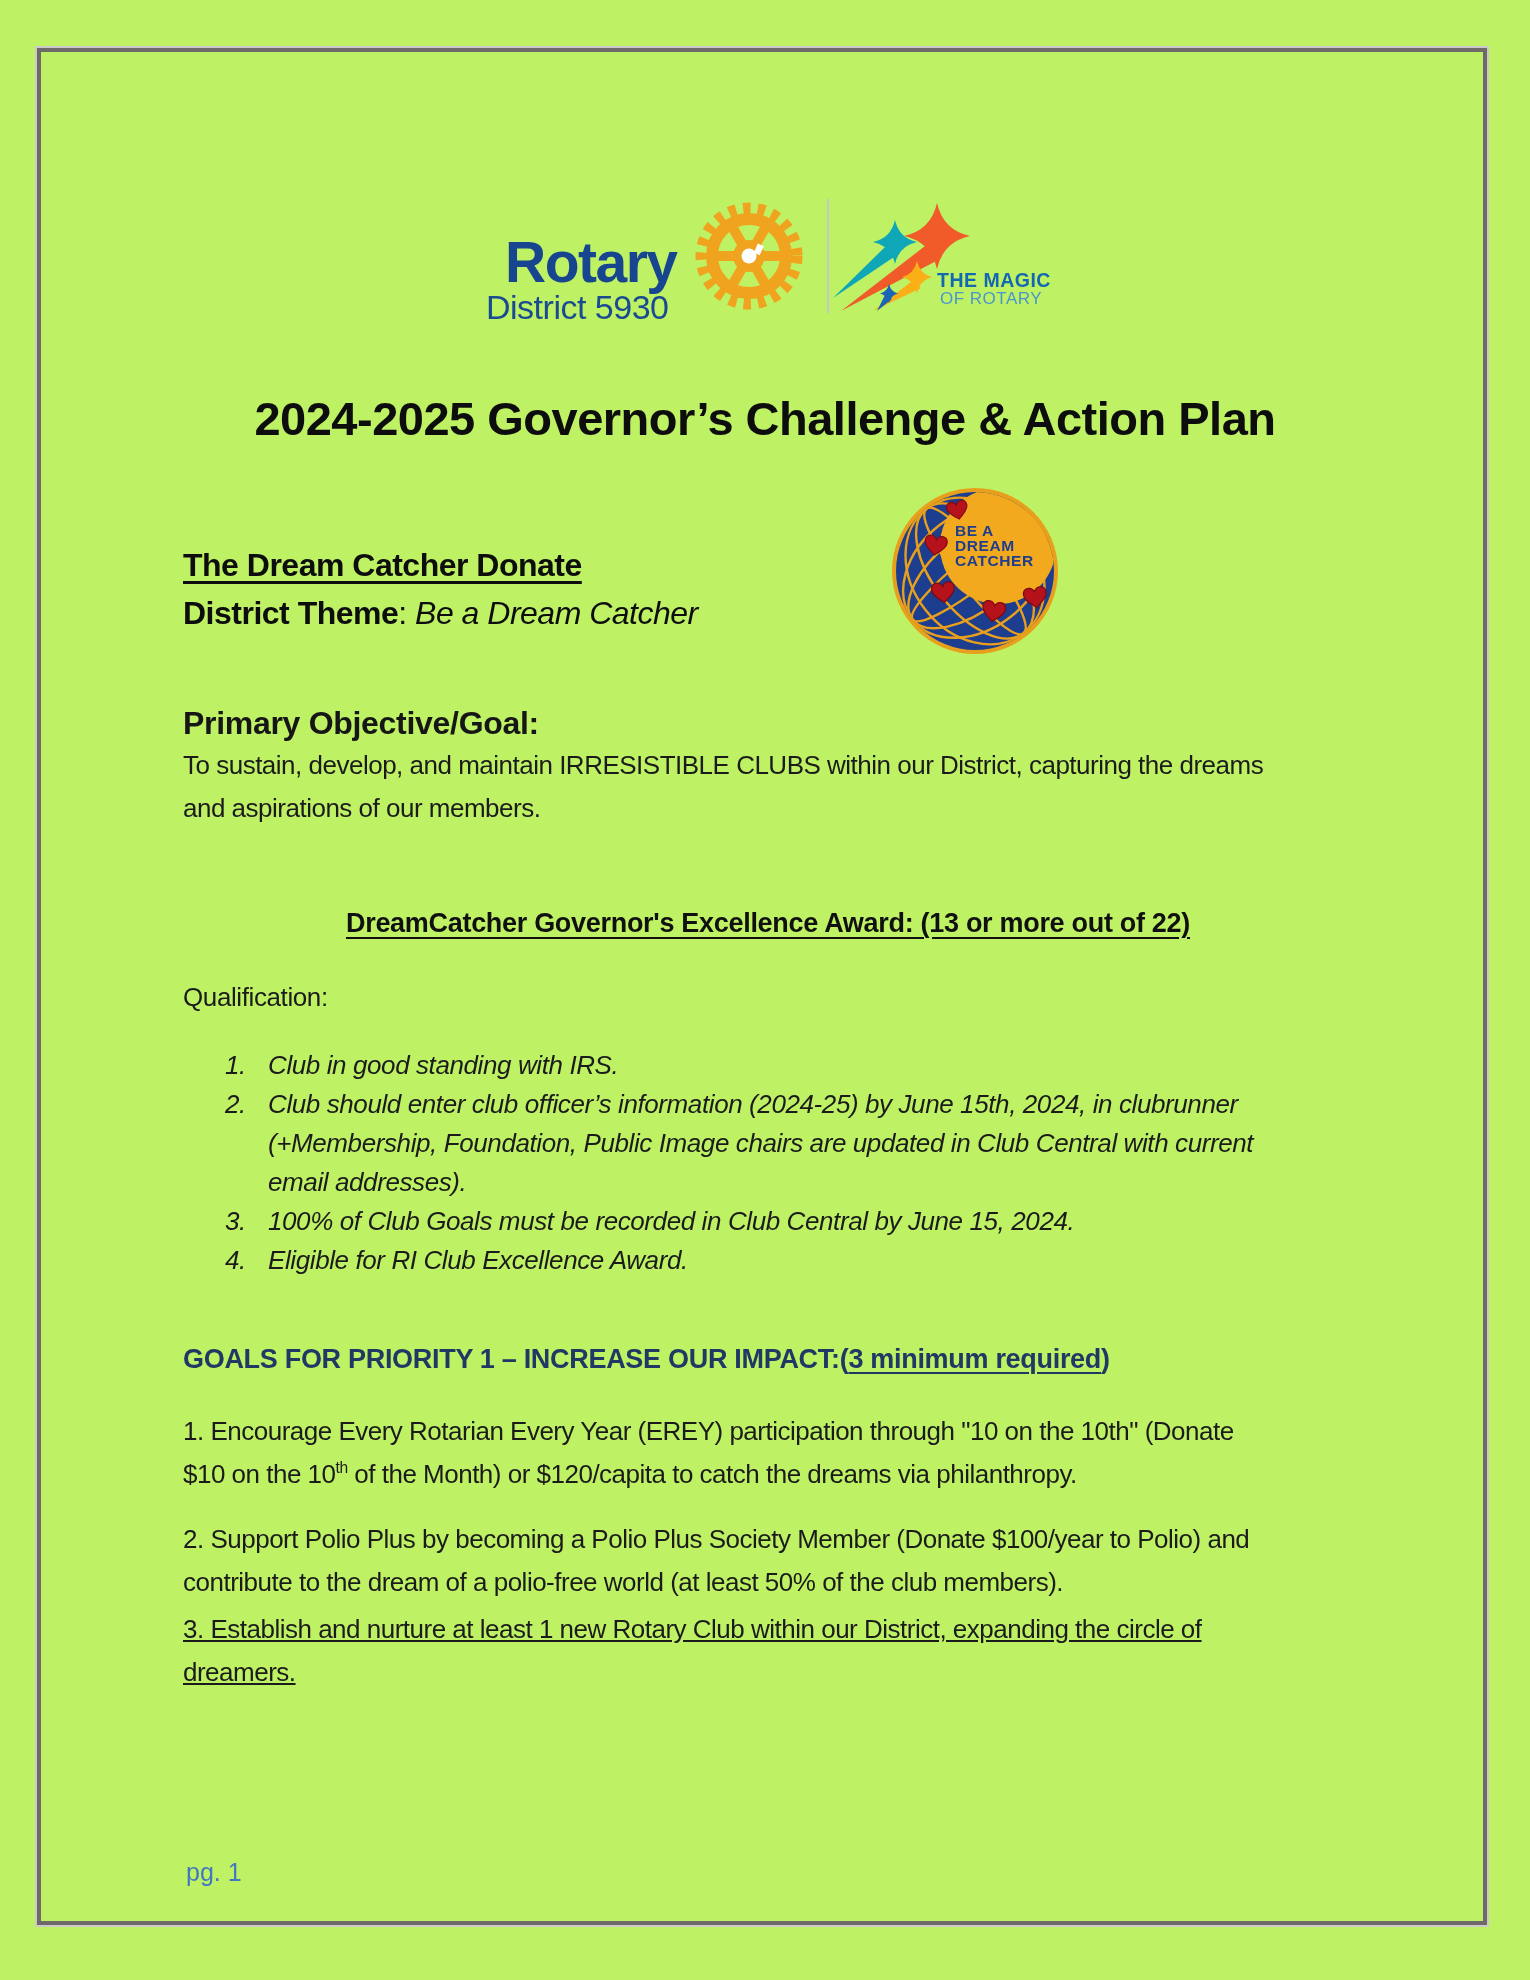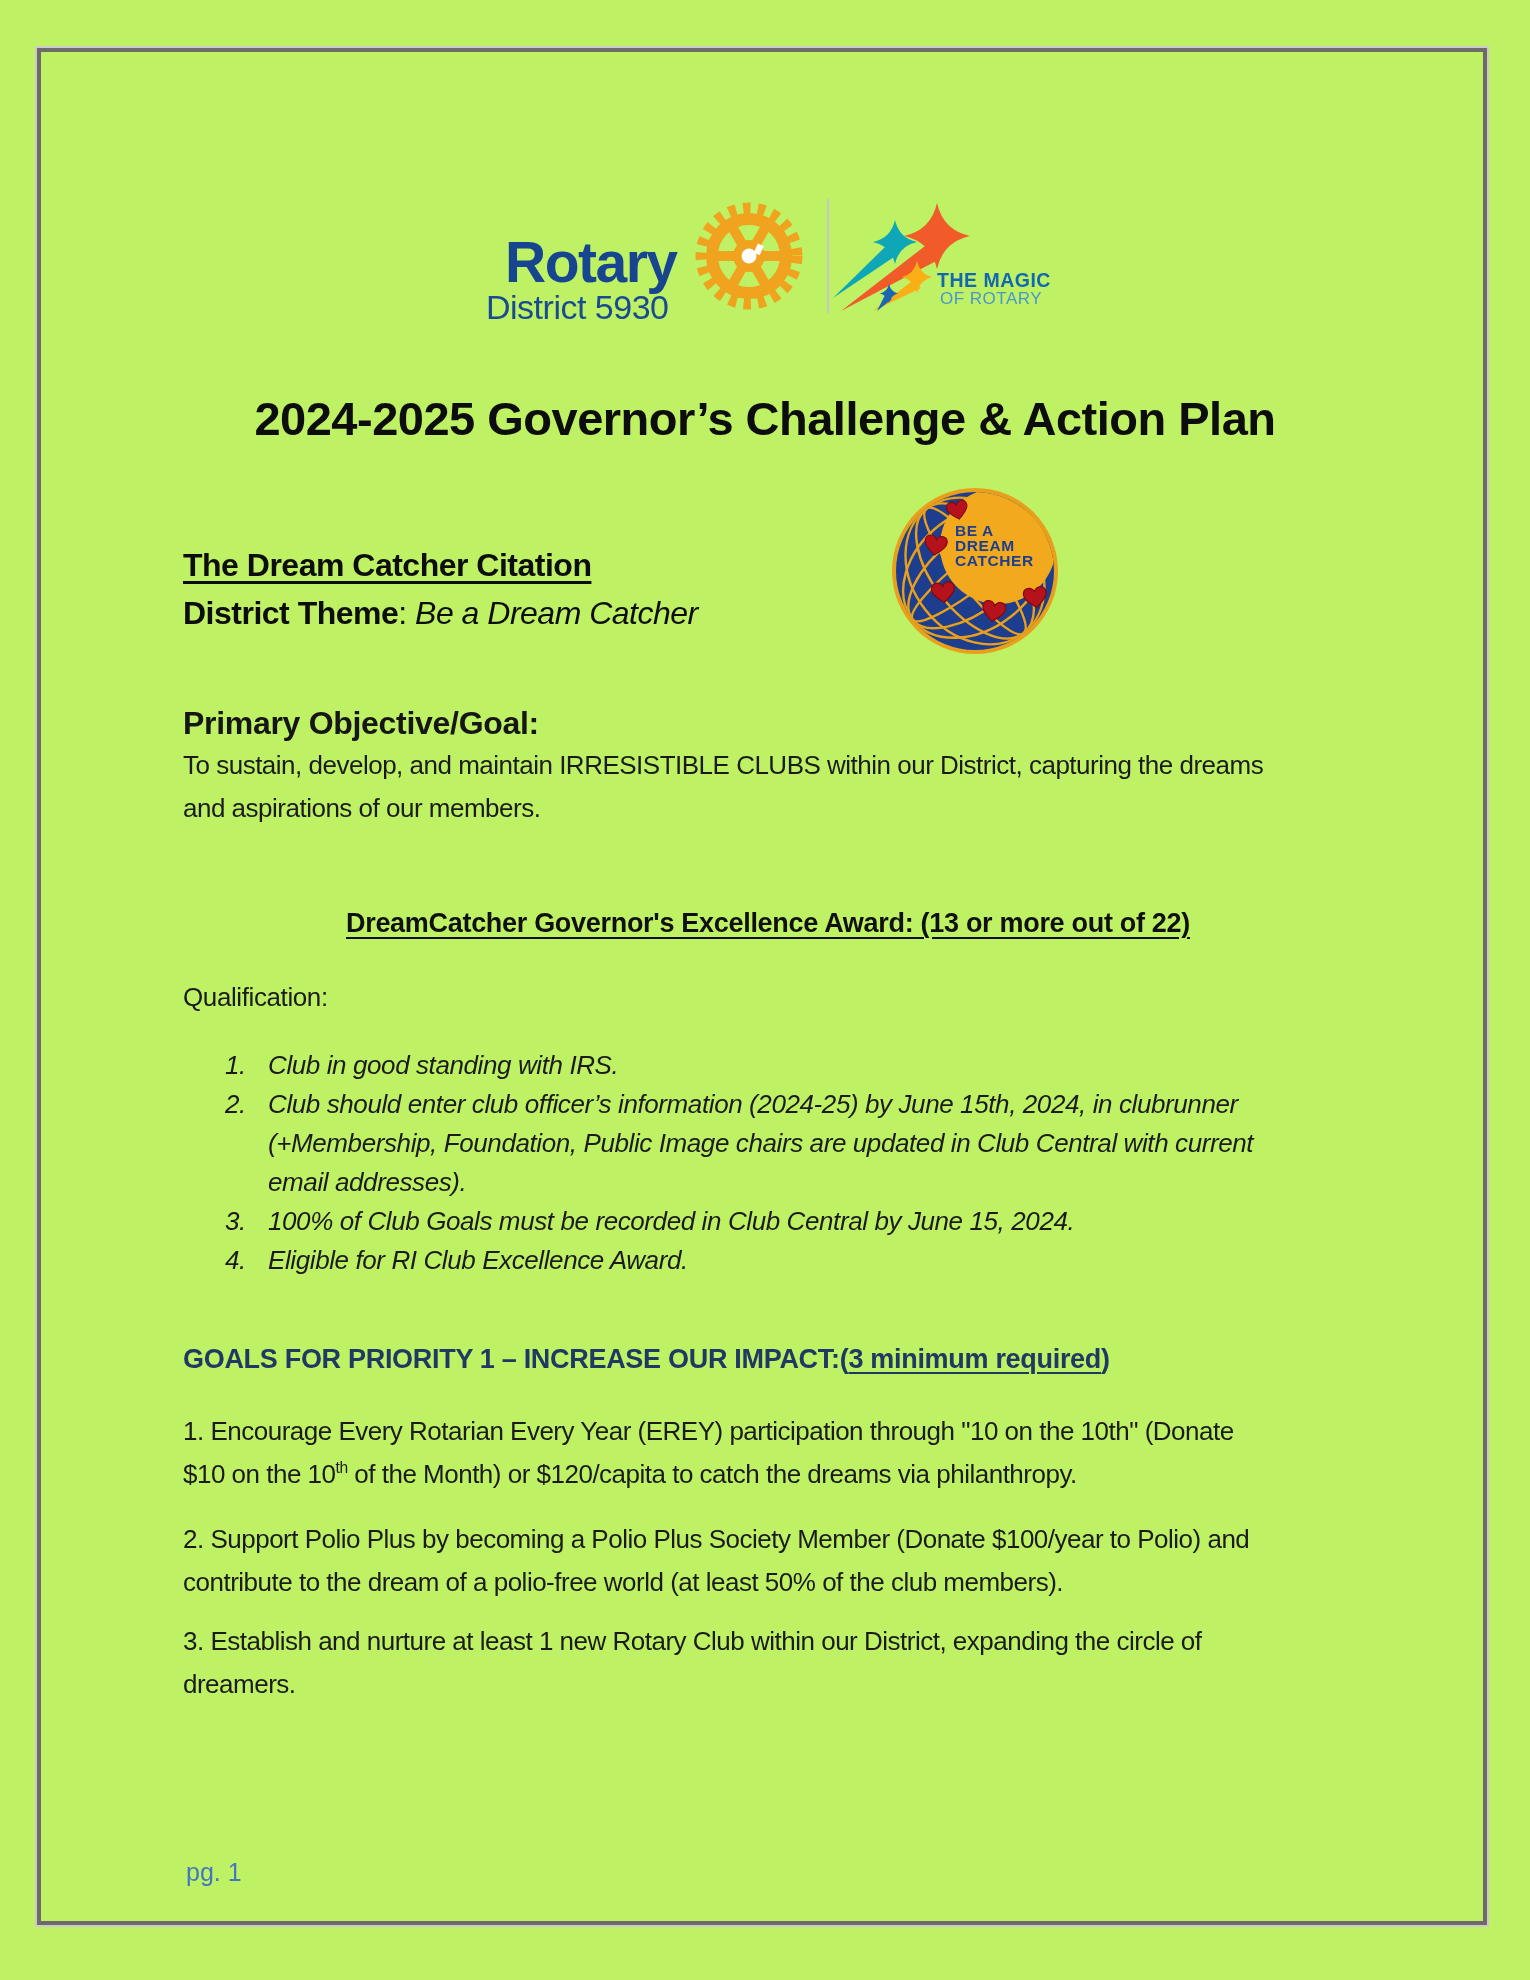--- a/index.html
+++ b/index.html
@@ -44,21 +44,21 @@
   .qual-list{margin:28px 0 0 0;padding:0 0 0 42px;list-style:none;font-style:italic;}
   .qual-item{display:flex;font-size:26px;line-height:39px;letter-spacing:-0.4px;color:#1b1b1b;}
   .qual-num{flex:0 0 43px;}
   .qual-text{flex:1;}
 
   .goals-heading{font-size:27px;font-weight:bold;color:#1f3864;margin:58px 0 0 0;
                  line-height:42px;letter-spacing:-0.3px;}
   .goals-underline{text-decoration:underline;text-decoration-thickness:2px;text-underline-offset:4px;}
   .goal-p{margin-top:30px;}
   .goal-p2{margin-top:22px;}
-  .goal-p3{margin-top:16px;}
+  .goal-p3{margin-top:4px;text-decoration:underline;}
   sup.sup{font-size:0.6em;vertical-align:super;line-height:0;}
 
   .page-num{position:absolute;left:186px;top:1858px;font-size:25px;color:#4577c0;letter-spacing:0;}
 </style>
 </head>
 <body>
 
 <div class="page">
   <div class="frame"></div>
 
@@ -129,21 +129,21 @@
     </g>
     <g font-size="15.5" font-weight="bold" fill="#1d3e8f" letter-spacing="0.6">
       <text x="66" y="51">BE A</text>
       <text x="66" y="66">DREAM</text>
       <text x="66" y="81">CATCHER</text>
     </g>
   </svg>
 
   <div class="text-col">
 
-    <p class="edition-heading">The Dream Catcher Citation</p>
+    <p class="edition-heading">The Dream Catcher Donate</p>
     <p class="theme-line"><span class="theme-label">District Theme</span><span>: </span><span class="theme-value">Be a Dream Catcher</span></p>
 
     <p class="sec-heading">Primary Objective/Goal:</p>
     <p class="body-p pre">To sustain, develop, and maintain IRRESISTIBLE CLUBS within our District, capturing the dreams
 and aspirations of our members.</p>
 
     <p class="award-heading">DreamCatcher Governor's Excellence Award:  (13 or more out of 22)</p>
     <p class="qual-label">Qualification:</p>
 
     <ol class="qual-list">

